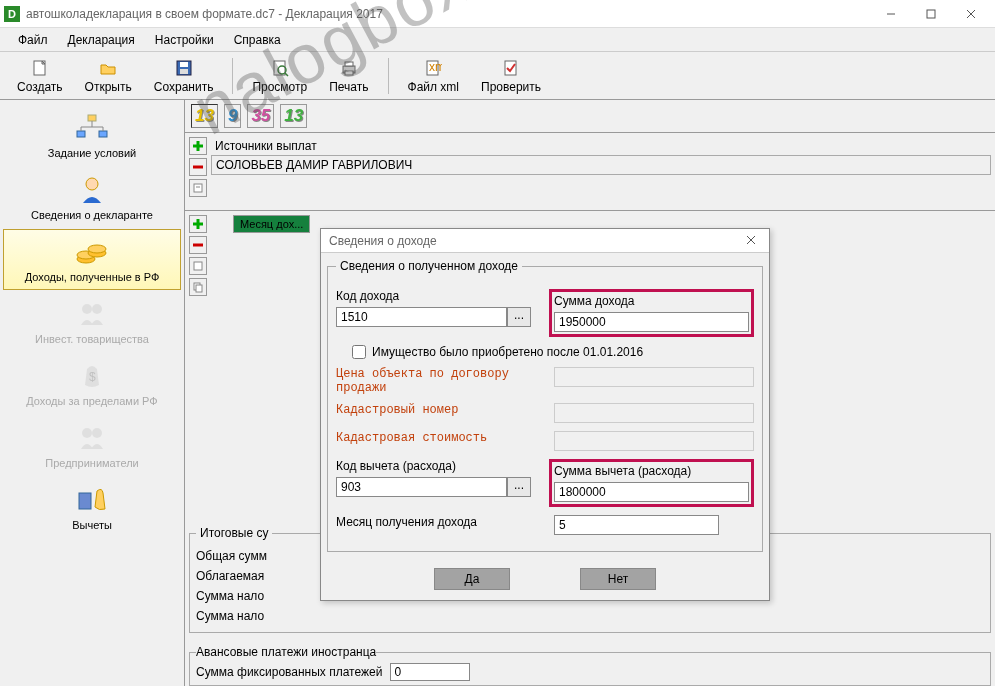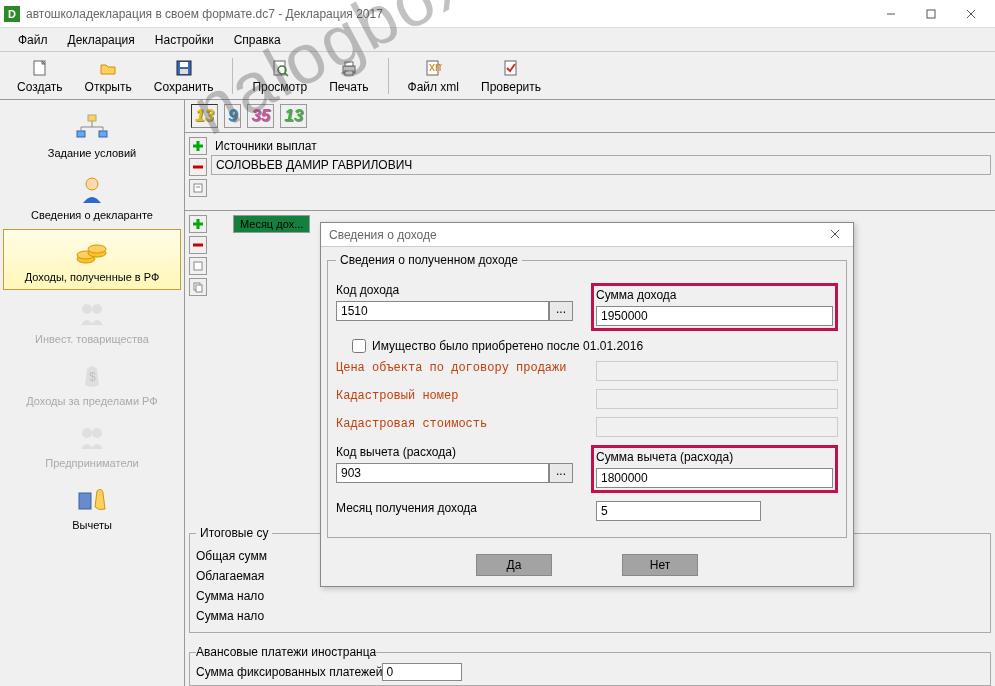--- a/index.html
+++ b/index.html
@@ -43,25 +43,25 @@
 .month-col { display: flex; flex-direction: column; align-items: flex-start; }
 .month-header { border: 1px solid #999; background: #15803d; padding: 2px 6px; font-size: 11px; margin-left: 22px; }
 
 .totals { position: absolute; bottom: 40px; left: 4px; right: 4px; height: 120px; }
 .totals fieldset { border: 1px solid #aaa; padding: 6px; }
 .totals legend { font-size: 12px; padding: 0 4px; }
 .totals-row { display: flex; align-items: center; padding: 3px 0; gap: 8px; }
 
 .advance { position: absolute; bottom: 0; left: 4px; right: 4px; }
 .advance fieldset { border: 1px solid #aaa; padding: 4px 6px; }
-.advance-row { display: flex; align-items: center; gap: 0; }
+.advance-row { display: flex; align-items: center; gap: 8px; }
 .advance input { width: 80px; border: 1px solid #888; padding: 1px 3px; }
 
 
-.dialog { position: absolute; left: 320px; top: 222px; width: 534px; background: #f0f0f0; border: 1px solid #888; box-shadow: 2px 2px 6px rgba(0,0,0,0.2); z-index: 10; }
+.dialog { position: absolute; left: 320px; top: 228px; width: 450px; background: #f0f0f0; border: 1px solid #888; box-shadow: 2px 2px 6px rgba(0,0,0,0.2); z-index: 10; }
 .dlg-title { height: 24px; background: #fff; display: flex; align-items: center; padding: 0 8px; color: #666; border-bottom: 1px solid #ccc; }
 .dlg-title .close { margin-left: auto; width: 20px; text-align: center; }
 .dlg-body fieldset { border: 1px solid #aaa; margin: 6px; padding: 8px; }
 .dlg-body legend { padding: 0 4px; }
 .dlg-row { display: flex; gap: 18px; margin: 8px 0; }
 .dlg-col { flex: 1; display: flex; flex-direction: column; gap: 4px; }
 .dlg-col label { font-size: 12px; }
 .dlg-col.disabled label { color: #c2410c; font-family: Liberation Mono, monospace; }
 .dlg-input { display: flex; }
 .dlg-input input { flex: 1; border: 1px solid #888; padding: 2px 4px; font-size: 12px; }

